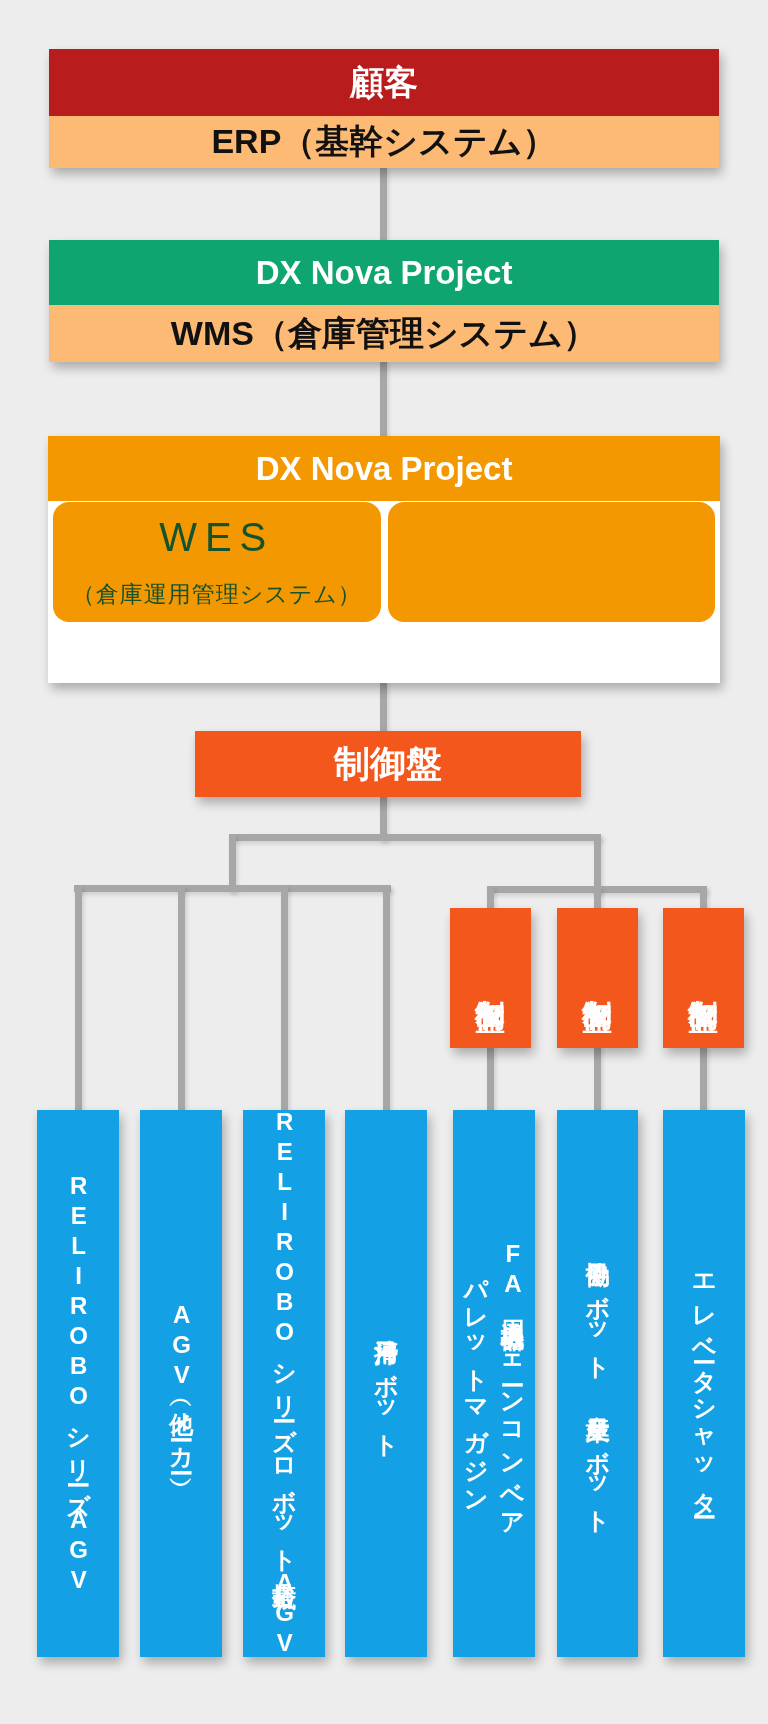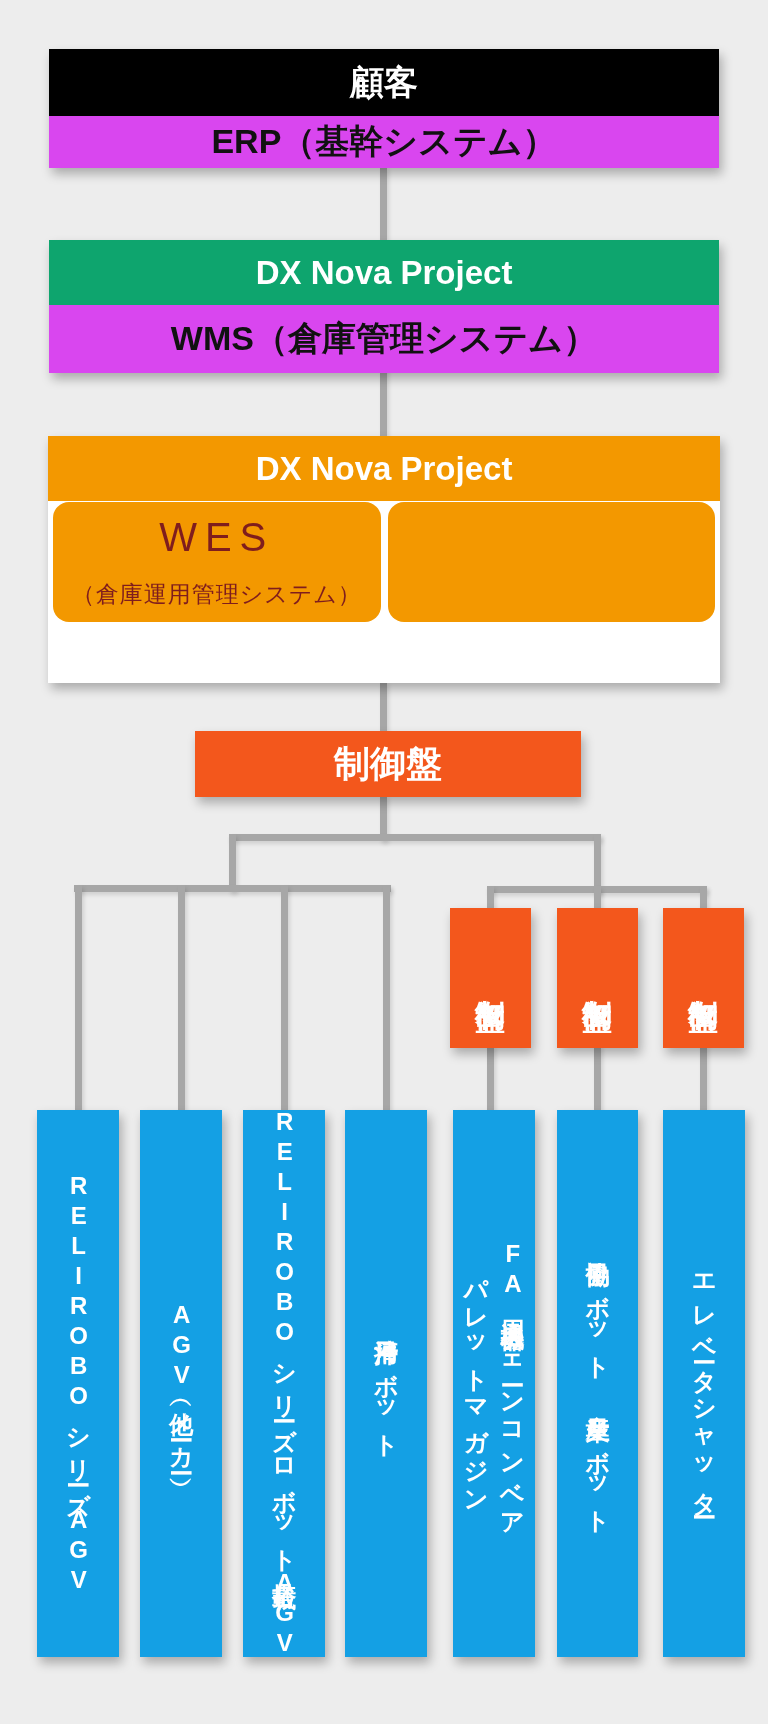--- a/index.html
+++ b/index.html
@@ -2,32 +2,32 @@
 <html><head>
 <meta charset="utf-8">
 <style>
   html,body{margin:0;padding:0;background:#ededed;}
   #stage{
     position:relative;width:768px;height:1724px;background:#ededed;
     font-family:"Liberation Sans","DejaVu Sans",sans-serif;overflow:hidden;
   }
   .box{position:absolute;box-shadow:3px 6px 10px rgba(0,0,0,0.28);}
   .hdr{display:flex;align-items:center;justify-content:center;color:#fff;font-weight:bold;}
-  .body-band{display:flex;align-items:center;justify-content:center;background:#d946ef;color:#111;font-weight:bold;}
-  .slate{background:#000000;}
+  .body-band{display:flex;align-items:center;justify-content:center;background:#fdba74;color:#111;font-weight:bold;}
+  .slate{background:#b91c1c;}
   .green{background:#0ea56e;}
   .orange{background:#f39800;}
   .redorange{background:#f3571c;}
   .blue{background:#14a0e4;}
   .line{position:absolute;background:#a7a7a7;box-shadow:2px 3px 4px rgba(0,0,0,0.12);}
   
   #boxC{background:#fff;}
   #boxC .band{height:52px;display:flex;align-items:center;justify-content:center;color:#111;font-weight:normal;font-size:33px;}
   #boxC .subrow{display:flex;gap:7px;padding:1px 5px 0 5px;}
-  .subbox{height:120px;flex:1;display:flex;flex-direction:column;align-items:center;justify-content:center;color:#7f1d1d;border-radius:16px;}
+  .subbox{height:120px;flex:1;display:flex;flex-direction:column;align-items:center;justify-content:center;color:#14532d;border-radius:16px;}
   .subbox .t{font-size:40px;letter-spacing:8px;line-height:1.15;}
   .subbox .s{font-size:23px;letter-spacing:1px;line-height:1.3;margin-top:20px;}
   
   .vwrap{display:flex;flex-direction:row-reverse;align-items:center;justify-content:center;gap:10px;height:100%;width:100%;}
   .vtext{writing-mode:vertical-rl;text-orientation:upright;color:#fff;font-weight:bold;
          font-size:24px;letter-spacing:3px;line-height:1.1;white-space:pre;}
   .smallpanel .vtext{font-size:30px;letter-spacing:2px;}
   .dev{top:1110px;height:547px;width:82px;}
 </style>
 </head>
@@ -61,21 +61,21 @@
     </div>
     <div class="body-band" style="height:52px;font-size:34px;">
       <span>ERP（基幹システム）</span>
     </div>
   </div>
 
   <div class="box" style="left:49px;top:240px;width:670px;">
     <div class="hdr green" style="height:65px;font-size:33px;">
       <span>DX Nova Project</span>
     </div>
-    <div class="body-band" style="height:68px;font-size:34px;">
+    <div class="body-band" style="height:57px;font-size:34px;">
       <span>WMS（倉庫管理システム）</span>
     </div>
   </div>
 
   <div class="box" id="boxC" style="left:48px;top:436px;width:672px;height:247px;">
     <div class="hdr orange" style="height:65px;font-size:33px;">
       <span>DX Nova Project</span>
     </div>
     <div class="subrow">
       <div class="subbox orange">

